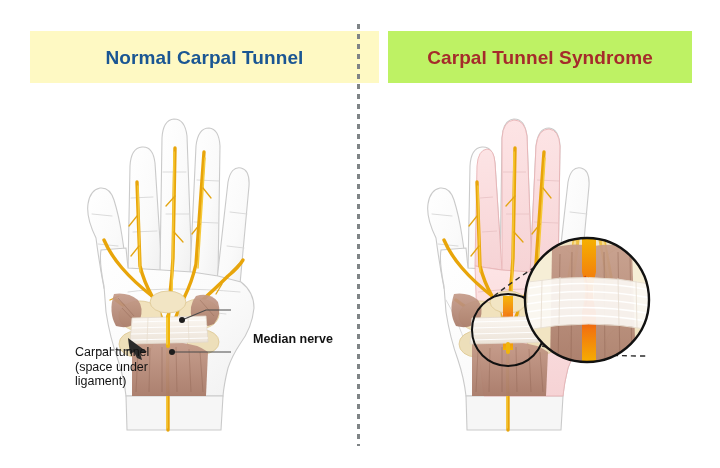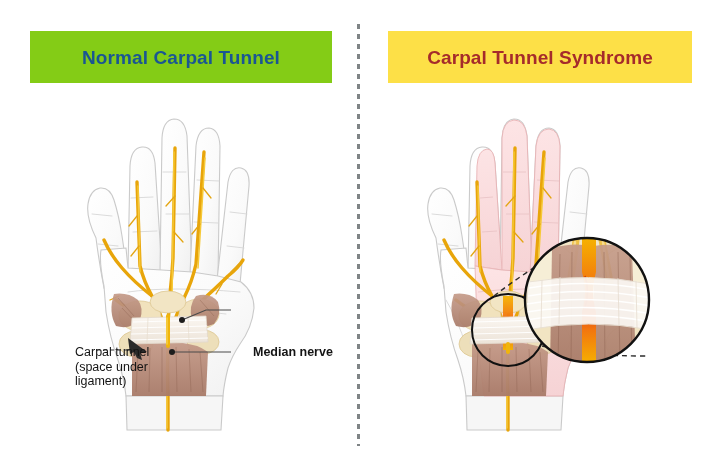--- a/index.html
+++ b/index.html
@@ -44,29 +44,29 @@
   .title-banner .title-text {
     font-size: 19px;
     font-weight: bold;
     letter-spacing: 0.1px;
     line-height: 1;
     white-space: nowrap;
   }
   #banner-normal {
     left: 30px;
     top: 31px;
-    width: 302px;
-    background: #84cc16;
+    width: 349px;
+    background: #fef9c3;
   }
   #banner-normal .title-text { color: #1a5693; }
   #banner-cts {
     left: 28px;
     top: 31px;
     width: 304px;
-    background: #fde047;
+    background: #bef264;
   }
   #banner-cts .title-text { color: #a52b2b; }
 
   .divider {
     position: absolute;
     left: 357px;
     top: 24px;
     width: 3px;
     height: 422px;
     background-image: linear-gradient(
@@ -89,21 +89,21 @@
   .callout {
     position: absolute;
     font-size: 12.5px;
     line-height: 14.5px;
     color: #141414;
     white-space: pre-line;
   }
   .callout.bold { font-weight: bold; }
 
   #label-transverse { left: 233px; top: 308px; }
-  #label-median     { left: 233px; top: 345px; padding-left: 20px; }
+  #label-median     { left: 233px; top: 332px; padding-left: 20px; }
   #label-carpal-tunnel {
     left: 31px; top: 345px;
     width: 96px;
     margin-left: 44px;
   }
 </style>
 </head>
 <body>
 
 <div class="figure">

